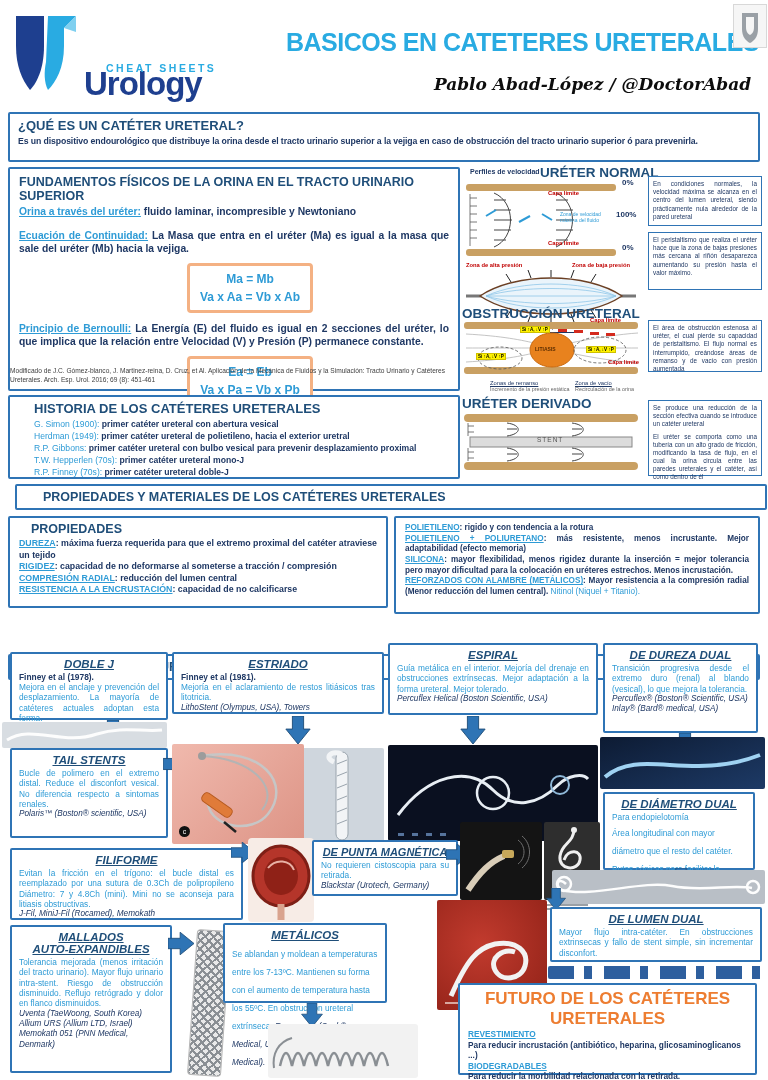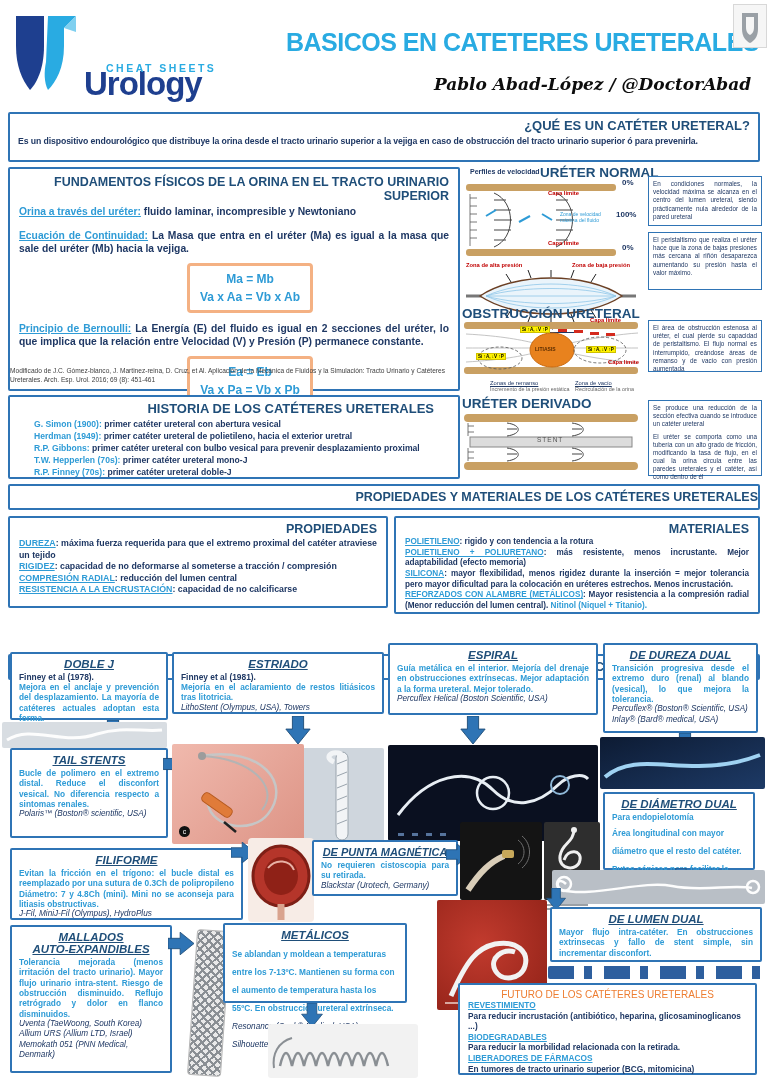--- a/index.html
+++ b/index.html
@@ -1,29 +1,29 @@
 <!DOCTYPE html>
 <html><head>
 <meta charset="utf-8">
 <style>
   html,body { margin:0; padding:0; background:#fff; font-family:"Liberation Sans",sans-serif; }
   #poster { position:relative; width:768px; height:1080px; background:#fff; overflow:hidden; }
   .abs { position:absolute; }
   .box  { border:2px solid #2f74b5; border-radius:2px; background:#fff; box-sizing:border-box; }
-  .h1   { color:#1f4e79; font-weight:bold;text-align:right; }
+  .h1   { color:#1f4e79; font-weight:bold; }
   .bnavy{ color:#1f3864; font-weight:bold; }
-  .lblue{ color:#2e9bd6; font-weight:bold; }
+  .lblue{ color:#2e9bd6; font-weight:normal; }
   .lab  { color:#2e9bd6; font-weight:bold; text-decoration:underline; }
   .just { text-align:justify; }
   .note { border:1.5px solid #2f74b5; color:#1f3864; font-size:6.3px; line-height:1.3; padding:3px 4px; text-align:justify; background:#fff; box-sizing:border-box; }
   .red  { color:#c00000; font-weight:bold; }
   .eqbox{ border:3px solid #f4b183; border-radius:4px; text-align:center; color:#2e9bd6; font-weight:bold; background:#fff; font-size:12px; line-height:1.5; padding:4px 0; box-sizing:border-box; }
   .tbox { border:2px solid #2f74b5; background:#fff; padding:4px 7px; box-sizing:border-box; border-radius:2px; }
   .ttitle{ font-style:italic; font-weight:bold; text-decoration:underline; color:#1f4e79; text-align:center; font-size:11.5px; margin-bottom:2px; }
-  .tbody{ color:#2e9bd6; font-weight:bold; font-size:8.3px; line-height:1.25; text-align:justify; }
+  .tbody{ color:#2e9bd6; font-weight:normal; font-size:8.3px; line-height:1.25; text-align:justify; }
   .tref { color:#1f3864; font-weight:bold; font-size:8.4px; }
   .tbrand{ color:#1f3864; font-style:italic; font-size:8.2px; line-height:1.25; }
   .seclabel { font-size:12.5px; }
   .capline { height:2px; background:#9aa0a6; margin-top:2px; }
   .photo { box-sizing:border-box; }
   svg { display:block; }
 </style>
 </head>
 <body>
 
@@ -234,34 +234,33 @@
     <div class="h1" style="font-size:13px;">HISTORIA DE LOS CATÉTERES URETERALES</div>
     <div style="font-size:8.6px; line-height:1.4; margin-top:2px;">
       <div><span class="lblue">G. Simon (1900):</span><span class="bnavy"> primer catéter ureteral con abertura vesical</span></div>
       <div><span class="lblue">Herdman (1949):</span><span class="bnavy"> primer catéter ureteral de polietileno, hacia el exterior uretral</span></div>
       <div><span class="lblue">R.P. Gibbons:</span><span class="bnavy"> primer catéter ureteral con bulbo vesical para prevenir desplazamiento proximal</span></div>
       <div><span class="lblue">T.W. Hepperlen (70s):</span><span class="bnavy"> primer catéter ureteral mono-J</span></div>
       <div><span class="lblue">R.P. Finney (70s):</span><span class="bnavy"> primer catéter ureteral doble-J</span></div>
     </div>
   </div>
 
-  <div class="abs box h1 seclabel" style="left:8px; top:484px; width:752px; height:26px; line-height:22px; padding-left:14px;">PROPIEDADES Y MATERIALES DE LOS CATÉTERES URETERALES</div>
+  <div class="abs box h1 seclabel" style="left:15px; top:484px; width:752px; height:26px; line-height:22px; padding-left:26px;">PROPIEDADES Y MATERIALES DE LOS CATÉTERES URETERALES</div>
 
   <div class="abs box" style="left:8px; top:516px; width:380px; height:92px; padding:4px 9px;">
     <div class="h1" style="font-size:12.5px;padding-left:12px;">PROPIEDADES</div>
     <div style="font-size:8.8px; line-height:1.32; margin-top:2px;" class="just">
       <span class="lab">DUREZA</span><span class="bnavy">: máxima fuerza requerida para que el extremo proximal del catéter atraviese un tejido</span><br>
       <span class="lab">RIGIDEZ</span><span class="bnavy">: capacidad de no deformarse al someterse a tracción / compresión</span><br>
       <span class="lab">COMPRESIÓN RADIAL</span><span class="bnavy">: reducción del lumen central</span><br>
       <span class="lab">RESISTENCIA A LA ENCRUSTACIÓN</span><span class="bnavy">: capacidad de no calcificarse</span>
     </div>
   </div>
 
   <div class="abs box" style="left:394px; top:516px; width:366px; height:98px; padding:4px 9px;">
-    <div class="h1" style="font-size:12.5px;">MATERIALES</div>
     <div style="font-size:8.2px; line-height:1.3; margin-top:1px;" class="just">
       <span class="lab">POLIETILENO</span><span class="bnavy">: rigido y con tendencia a la rotura</span><br>
       <span class="lab">POLIETILENO + POLIURETANO</span><span class="bnavy">: más resistente, menos incrustante. Mejor adaptabilidad (efecto memoria)</span><br>
       <span class="lab">SILICONA</span><span class="bnavy">: mayor flexibilidad, menos rigidez durante la inserción = mejor tolerancia pero mayor dificultad para la colocación en uréteres estrechos. Menos incrustación.</span><br>
       <span class="lab">REFORZADOS CON ALAMBRE (METÁLICOS)</span><span class="bnavy">: Mayor resistencia a la compresión radial (Menor reducción del lumen central). </span><span class="lblue">Nitinol (Niquel + Titanio).</span>
     </div>
   </div>
 
   <div class="abs box h1 seclabel" style="left:8px; top:654px; width:752px; height:26px; line-height:22px; padding-left:10px;">TIPOS DE CATÉTERES URETERALES</div>
 
@@ -368,21 +367,21 @@
       <circle cx="30" cy="12" r="4" fill="#9c9c9c"></circle>
       <rect x="28" y="56" width="34" height="10" rx="4" transform="rotate(35 45 61)" fill="#e07b39" stroke="#b65a20"></rect>
       <path d="M52 78 L64 88" stroke="#222" stroke-width="2.5"></path>
     </svg>
     <span class="abs" style="left:7px; bottom:7px; width:11px; height:11px; border-radius:50%; background:#111; color:#fff; font-size:7px; text-align:center; line-height:11px;">c</span>
   </div>
 
   <div class="abs tbox" style="left:10px; top:848px; width:233px; height:72px;">
     <div class="ttitle">FILIFORME</div>
     <div class="tbody">Evitan la fricción en el trígono: el bucle distal es reemplazado por una sutura de 0.3Ch de polipropileno Diámetro: 7 y 4.8Ch (mini). Mini no se aconseja para litiasis obstructivas.</div>
-    <div class="tbrand">J-Fil, MiniJ-Fil (Olympus), HydroPlus</div>
+    <div class="tbrand">J-Fil, MiniJ-Fil (Rocamed), Memokath</div>
   </div>
   <span class="abs" style="left:231px; top:842px;">
       <svg width="24" height="21" viewBox="0 0 30 26">
         <path d="M0 7 H14 V0 L30 13 L14 26 V19 H0 Z" fill="#2e74b5" stroke="#1f4e79"></path>
       </svg>
     </span>
   <div class="abs photo" style="left:248px; top:838px; width:66px; height:84px; background:#f7ece6; border-radius:4px;">
     <svg width="66" height="84" viewBox="0 0 66 84">
       <ellipse cx="33" cy="38" rx="28" ry="30" fill="#b5352a" stroke="#7e1f16" stroke-width="3"></ellipse>
       <ellipse cx="33" cy="38" rx="17" ry="19" fill="#8f2117"></ellipse>
@@ -459,21 +458,21 @@
     <div class="tbrand">Allium URS (Allium LTD, Israel)</div>
     <div class="tbrand">Memokath 051 (PNN Medical, Denmark)</div>
   </div>
   <span class="abs" style="left:168px; top:932px;">
       <svg width="26" height="23" viewBox="0 0 30 26">
         <path d="M0 7 H14 V0 L30 13 L14 26 V19 H0 Z" fill="#2e74b5" stroke="#1f4e79"></path>
       </svg>
     </span>
   <div class="abs photo" style="left:192px; top:930px; width:34px; height:146px; border-radius:4px; transform:rotate(4deg); background:repeating-linear-gradient(45deg,#8a8f94 0 2px,transparent 2px 6px),repeating-linear-gradient(-45deg,#8a8f94 0 2px,transparent 2px 6px),#e9e9e9; border:1px solid #b5b5b5;"></div>
 
-  <div class="abs tbox" style="left:223px; top:923px; width:184px; height:80px;">
+  <div class="abs tbox" style="left:223px; top:923px; width:164px; height:80px;">
     <div class="ttitle">METÁLICOS</div>
     <span class="tbody" style="display:inline;">Se ablandan y moldean a temperaturas entre los 7-13ºC. Mantienen su forma con el aumento de temperatura hasta los 55ºC. En obstrucción ureteral extrínseca. </span><span class="tbrand">Resonance (Cook© Medical, USA). Silhouette stent (Applied Medical).</span>
   </div>
   <span class="abs" style="left:300px; top:1003px;">
       <svg width="24" height="24" viewBox="0 0 26 30">
         <path d="M7 0 H19 V14 H26 L13 30 L0 14 H7 Z" fill="#2e74b5" stroke="#1f4e79"></path>
       </svg>
     </span>
   <div class="abs photo" style="left:268px; top:1024px; width:150px; height:54px; background:#f2f2f2; border-radius:3px;">
     <svg width="150" height="54" viewBox="0 0 150 54">
@@ -485,21 +484,21 @@
   </div>
 
   <div class="abs photo" style="left:437px; top:900px; width:110px; height:110px; background:radial-gradient(circle at 40% 40%, #c23b2e, #8f2117); border-radius:2px;">
     <svg width="110" height="110" viewBox="0 0 110 110">
       <path d="M14 96 C30 60 40 48 58 44 C80 40 92 52 88 66 C84 80 64 82 58 70 C52 58 66 48 78 52" stroke="#f2f2f2" stroke-width="5" fill="none"></path>
     </svg>
     <div class="capline abs" style="left:8px; bottom:6px; width:70px; background:#d8a79f;"></div>
   </div>
 
   <div class="abs box" style="left:458px; top:983px; width:299px; height:92px; padding:4px 8px;">
-    <div style="text-align:center; font-size:10px; font-weight:normal; color:#ed7d31;">FUTURO DE LOS CATÉTERES URETERALES</div>
+    <div style="text-align:center; font-size:17px; font-weight:bold; color:#ed7d31;">FUTURO DE LOS CATÉTERES URETERALES</div>
     <div style="font-size:8.3px; line-height:1.28;">
       <div class="lab">REVESTIMIENTO</div>
       <div class="bnavy">Para reducir incrustación (antibiótico, heparina, glicosaminoglicanos ...)</div>
       <div class="lab">BIODEGRADABLES</div>
       <div class="bnavy">Para reducir la morbilidad relacionada con la retirada.</div>
       <div class="lab">LIBERADORES DE FÁRMACOS</div>
       <div class="bnavy">En tumores de tracto urinario superior (BCG, mitomicina)</div>
     </div>
   </div>
 

